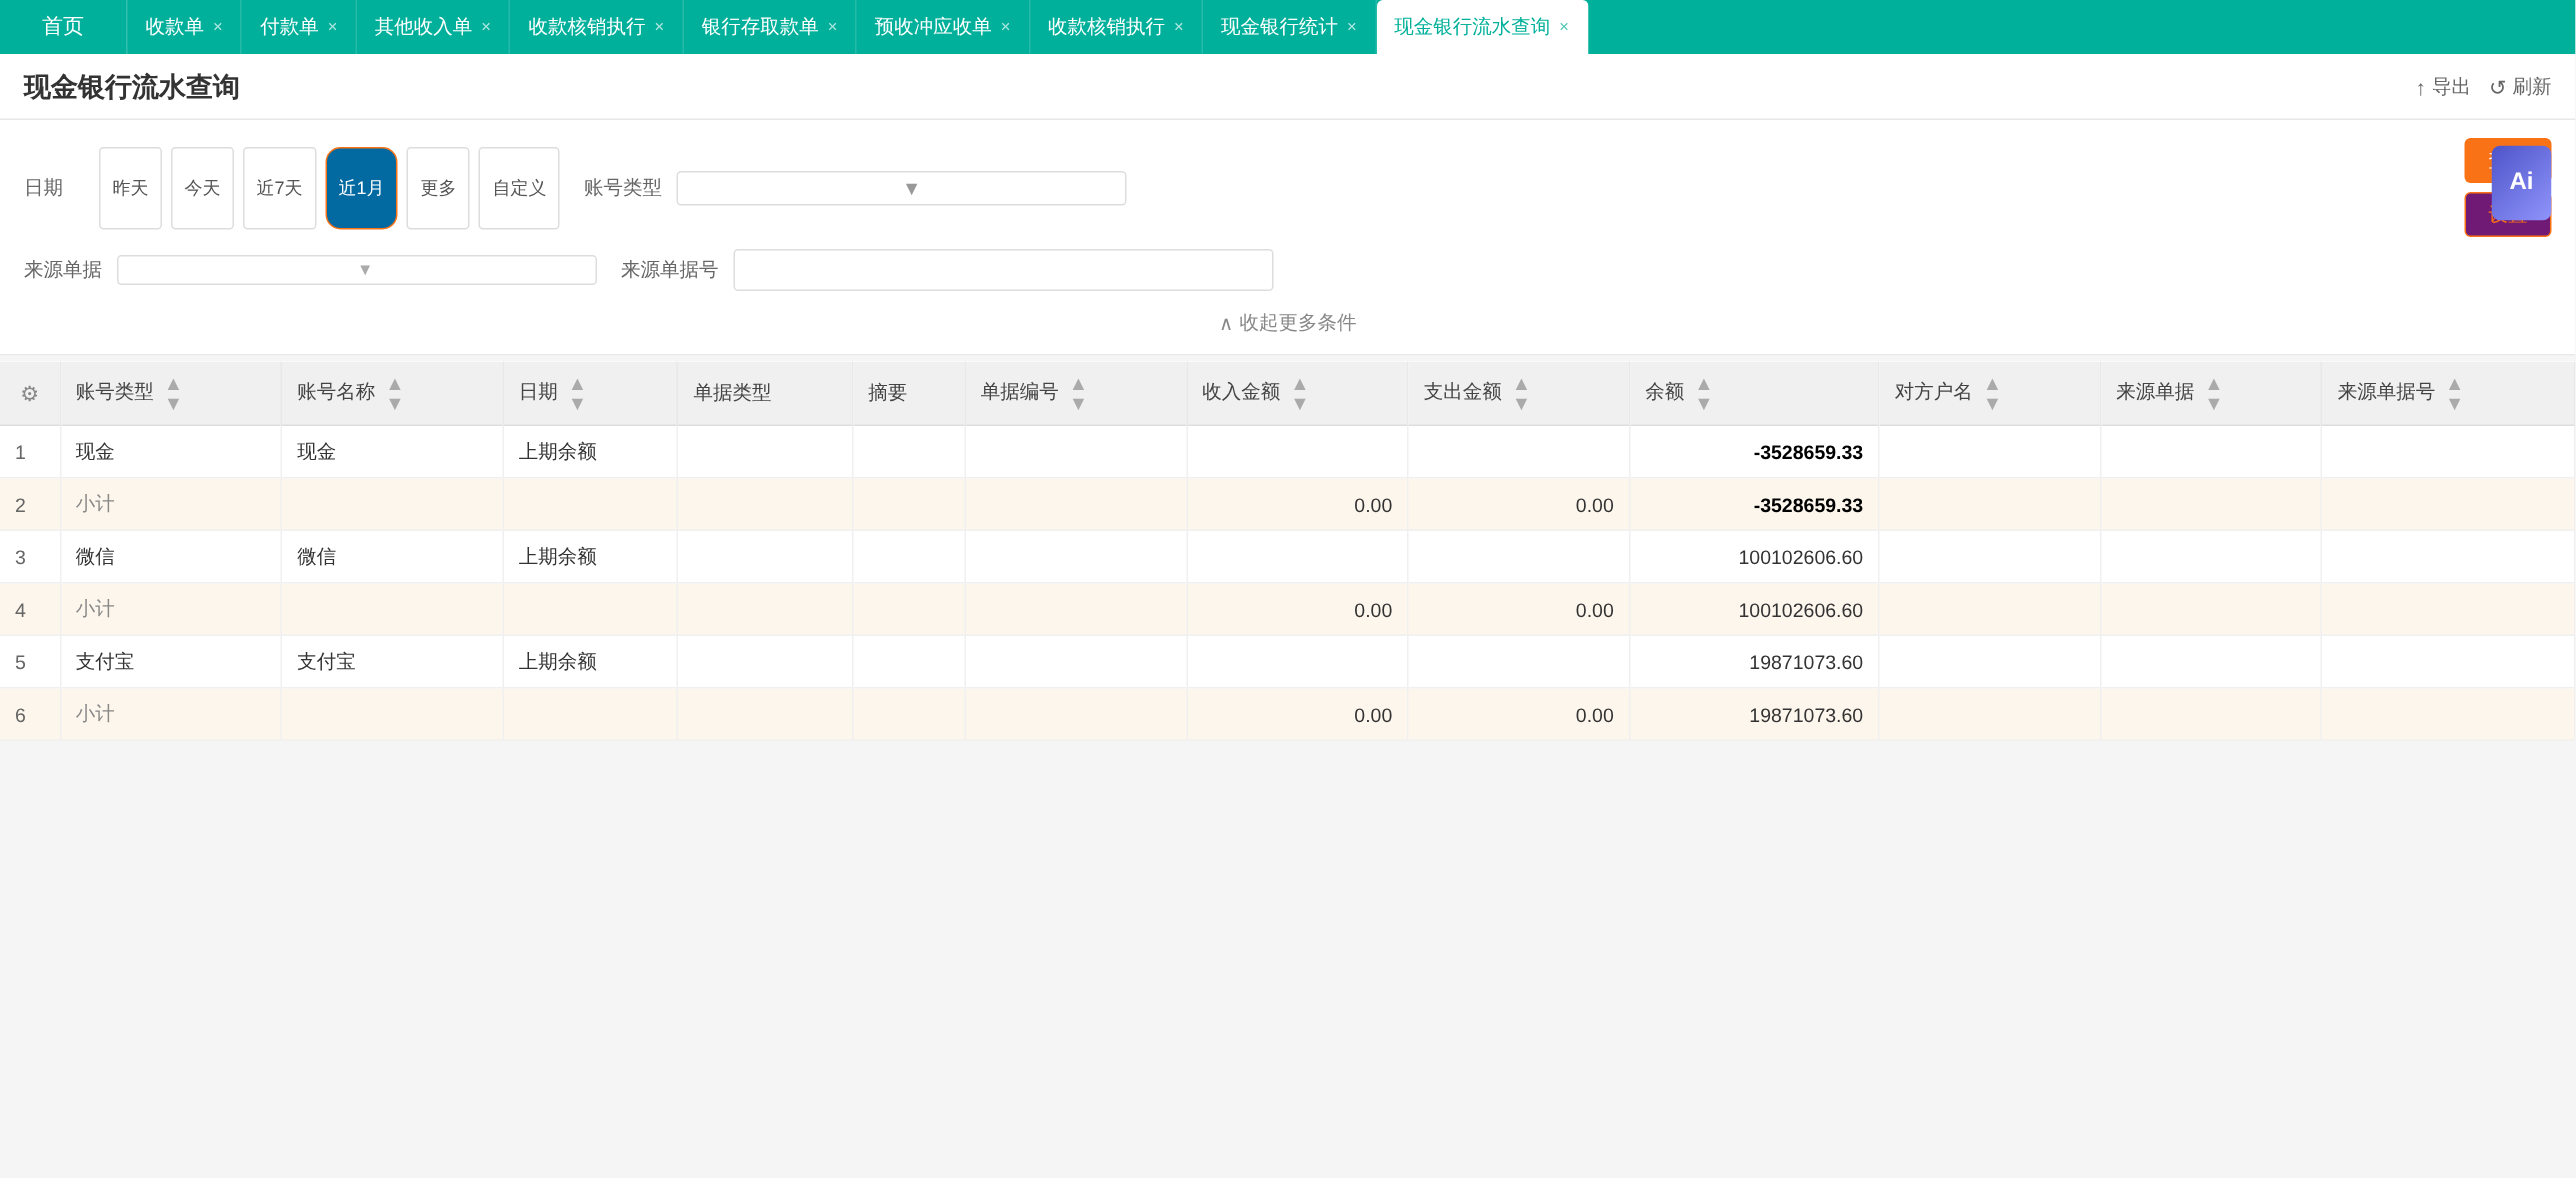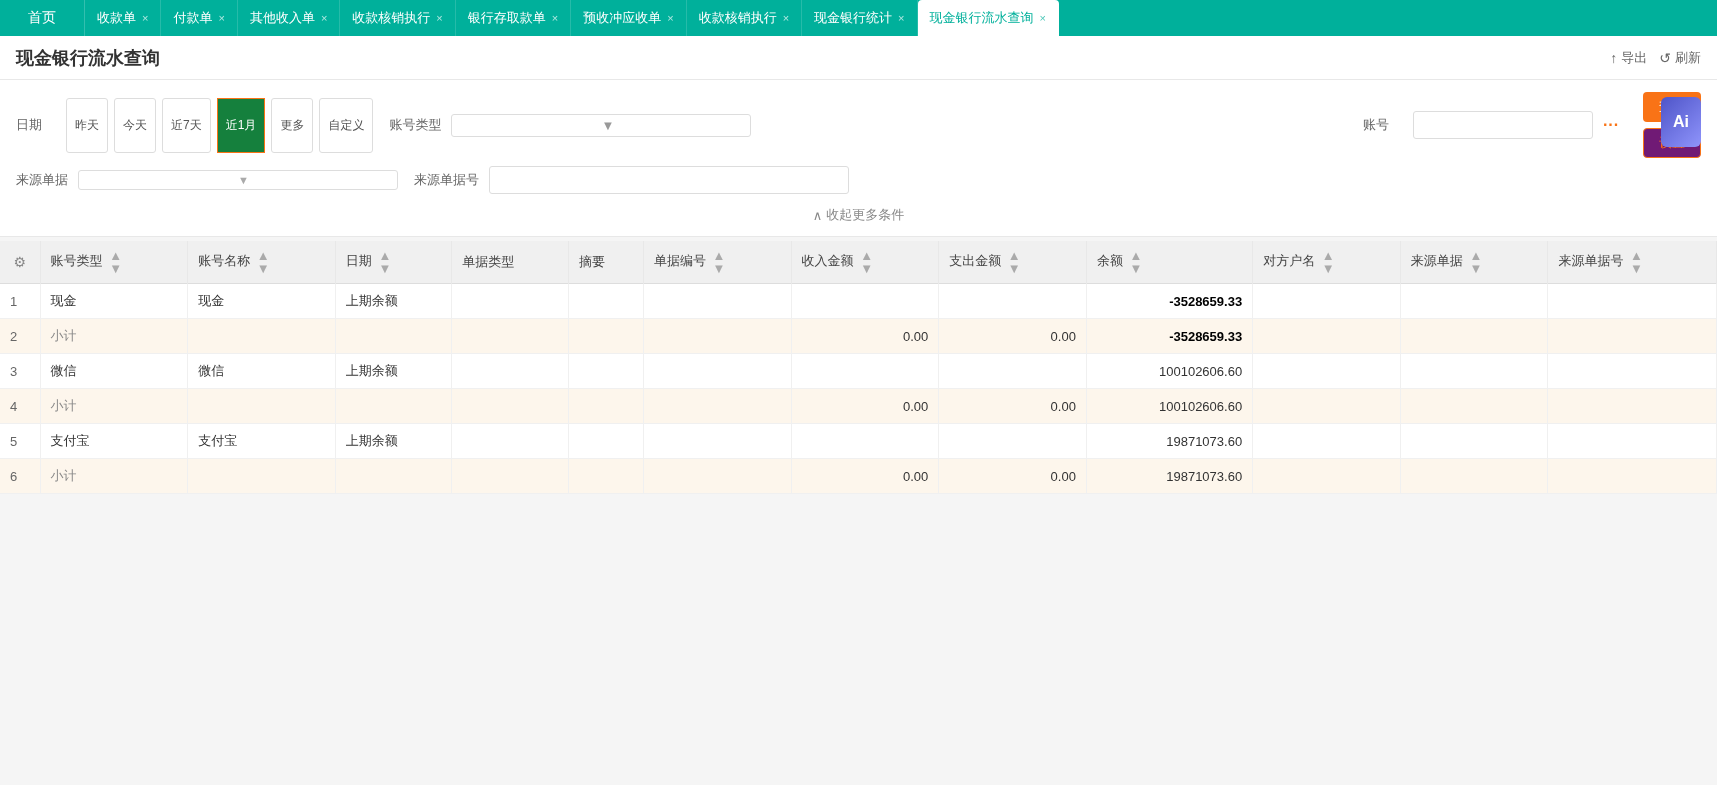--- a/index.html
+++ b/index.html
@@ -103,24 +103,24 @@
     .date-btn {
       padding: 18px 8px;
       border: 1px solid #ddd;
       border-radius: 3px;
       cursor: pointer;
       color: #555;
       font-size: 12px;
       background: #fff;
     }
     .date-btn.active {
-      background: #15803d;
+      background: #0369a1;
       color: #fff;
       border-color: #f97316;
-      border-radius: 0;
+      border-radius: 10px;
     }
     .date-range {
       font-size: 12px;
       color: #888;
       margin-left: 4px;
     }
     .filter-input-wrap {
       display: flex;
       align-items: center;
       border: 1px solid #ddd;
@@ -334,26 +334,20 @@
         <button class="date-btn">自定义</button>
       </div>
     </div>
     <div style="display:flex;align-items:center;gap:10px;flex:1;">
       <span class="filter-label">账号类型</span>
       <div class="account-type-select">
         <span></span>
         <span class="chevron">▼</span>
       </div>
     </div>
-    <div style="display:flex;align-items:center;gap:10px;">
-      <span class="filter-label">账号</span>
-      <div class="account-no-input" style="min-width:180px;display:flex;align-items:center;height:28px;">
-      </div>
-      <span class="dots-btn">···</span>
-    </div>
     <div class="action-btns">
       <button class="btn-query">查询</button>
       <button class="btn-settings">设置</button>
     </div>
   </div>
 
 
   <div class="filter-row">
     <div style="display:flex;align-items:center;gap:10px;">
       <span class="filter-label">来源单据</span>

